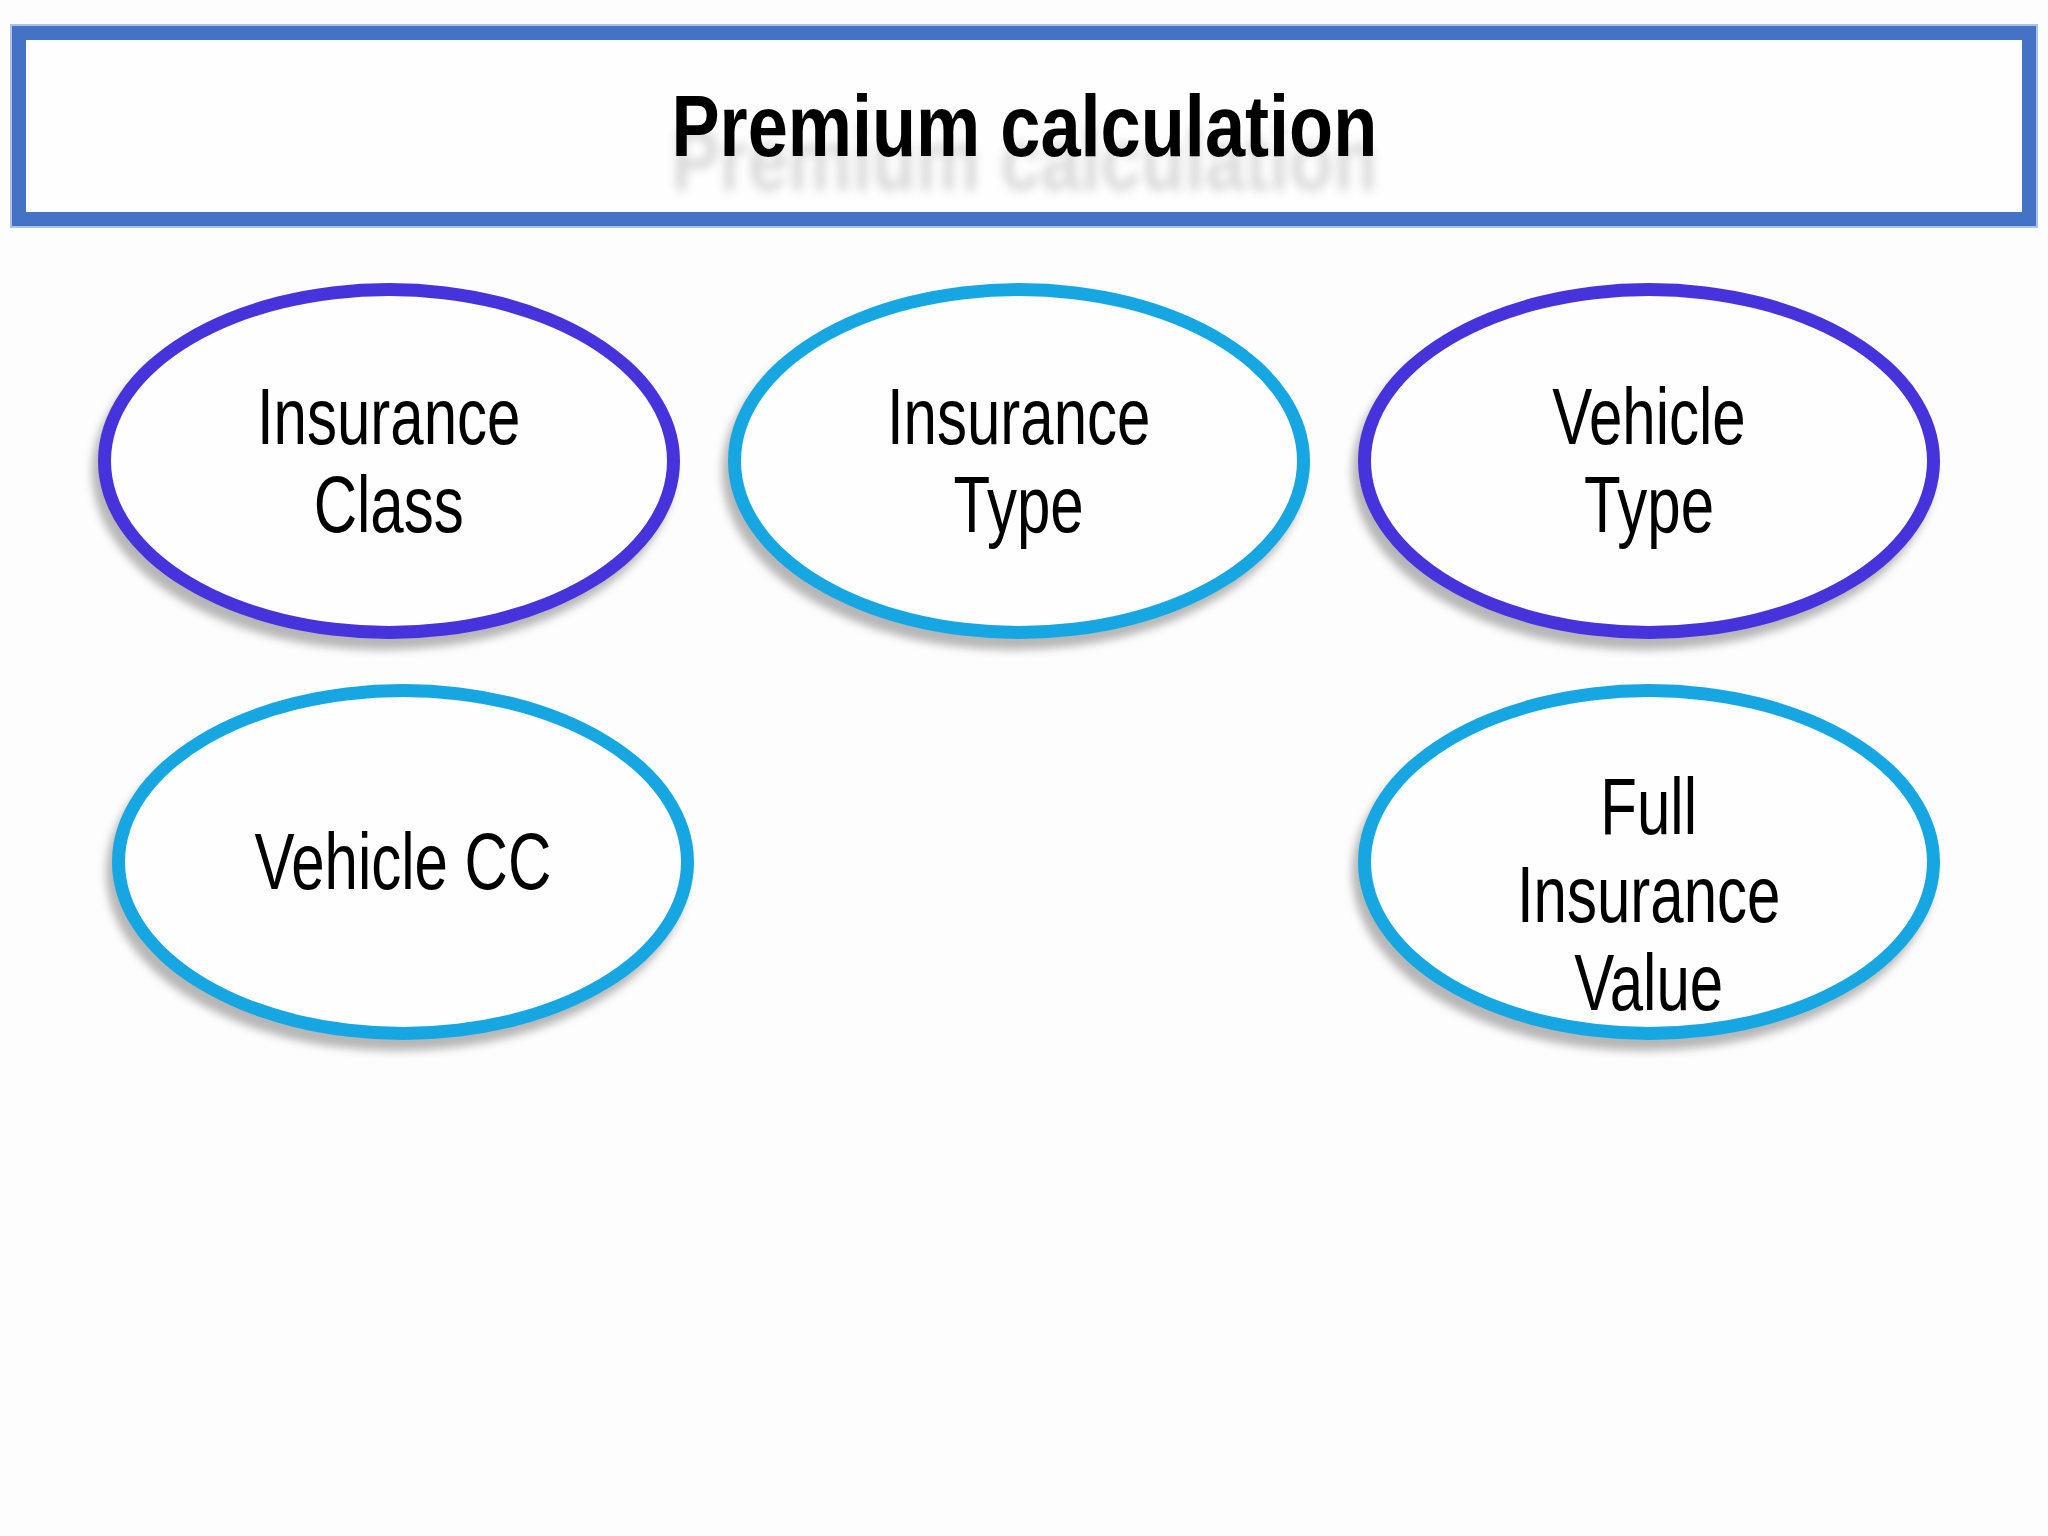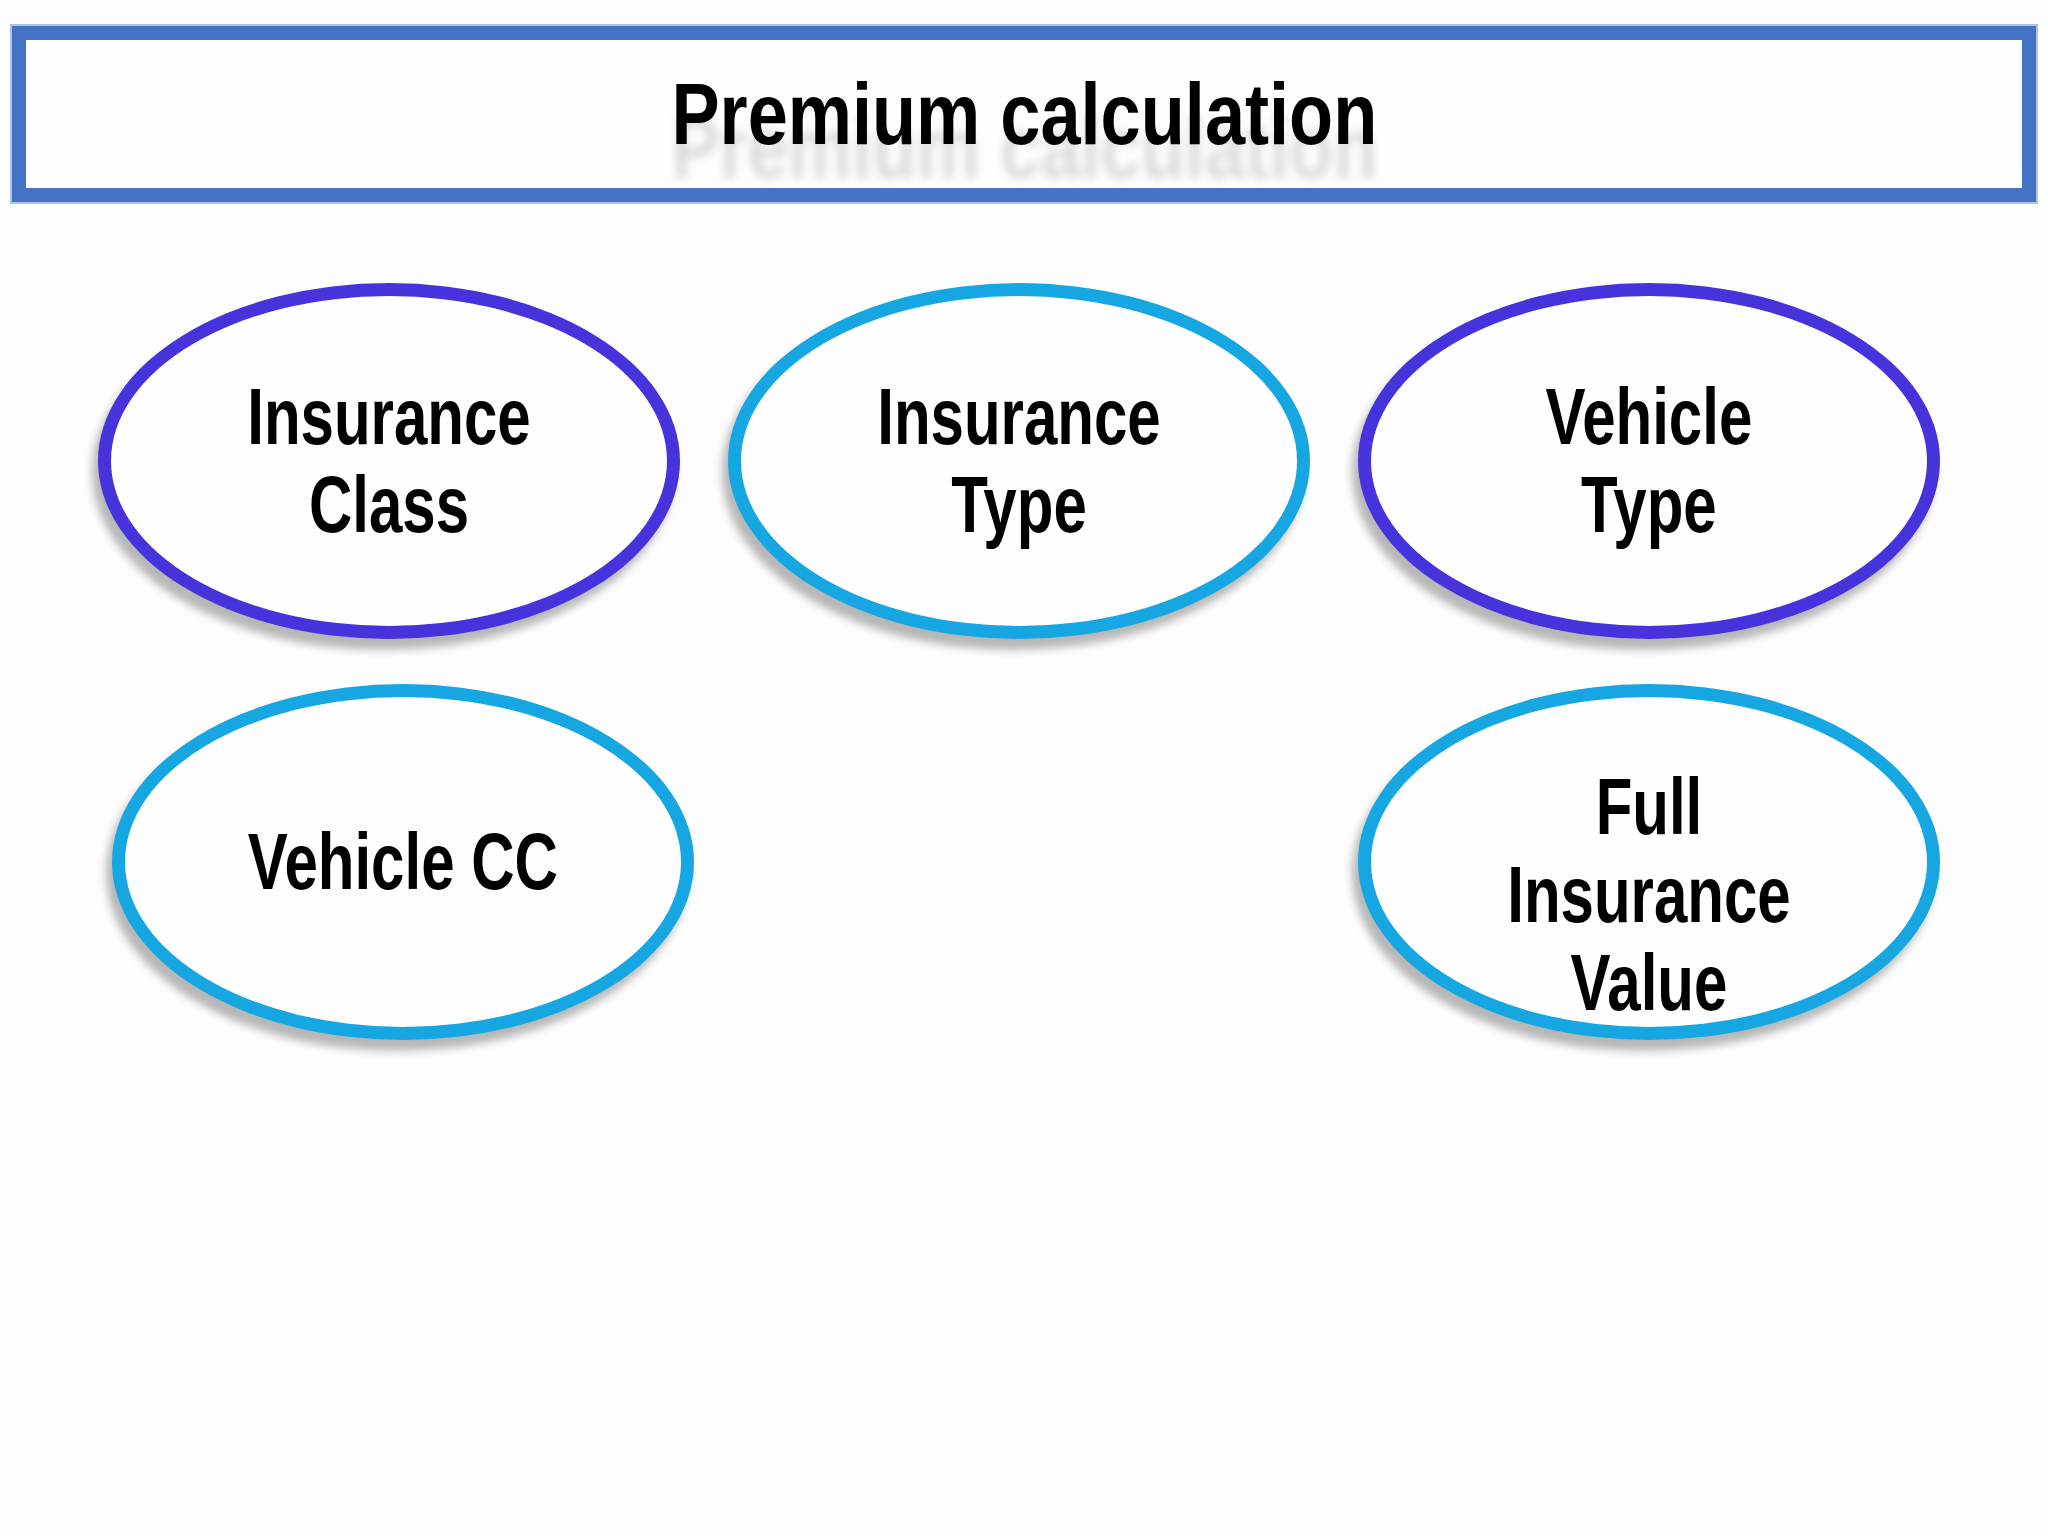--- a/index.html
+++ b/index.html
@@ -15,21 +15,21 @@
     position: relative;
     width: 2048px;
     height: 1536px;
   }
   
   .title-bar {
     position: absolute;
     left: 12px;
     top: 26px;
     width: 2024px;
-    height: 176px;
+    height: 200px;
     box-sizing: border-box;
     background: #fefefe;
     border: 14px solid #4472c4;
     outline: 2px solid #a9c4e8;
     display: flex;
     align-items: center;
     justify-content: center;
   }
   .title-text {
     font-size: 88px;
@@ -46,21 +46,20 @@
     height: 356px;
     box-sizing: border-box;
     border: 13px solid #4733db; 
     border-radius: 50%;
     background: #fefefe;
     box-shadow: -6px 11px 9px rgba(0, 0, 0, 0.28);
     display: flex;
     align-items: center;
     justify-content: center;
     text-align: center;
-    font-weight: bold;
   }
   .ellipse .label {
     font-size: 80px;
     line-height: 1.1;
     color: #000;
     white-space: pre-line;
     transform: scaleX(0.75);
   }
   
   .e1 { left: 98px;   top: 283px; }

